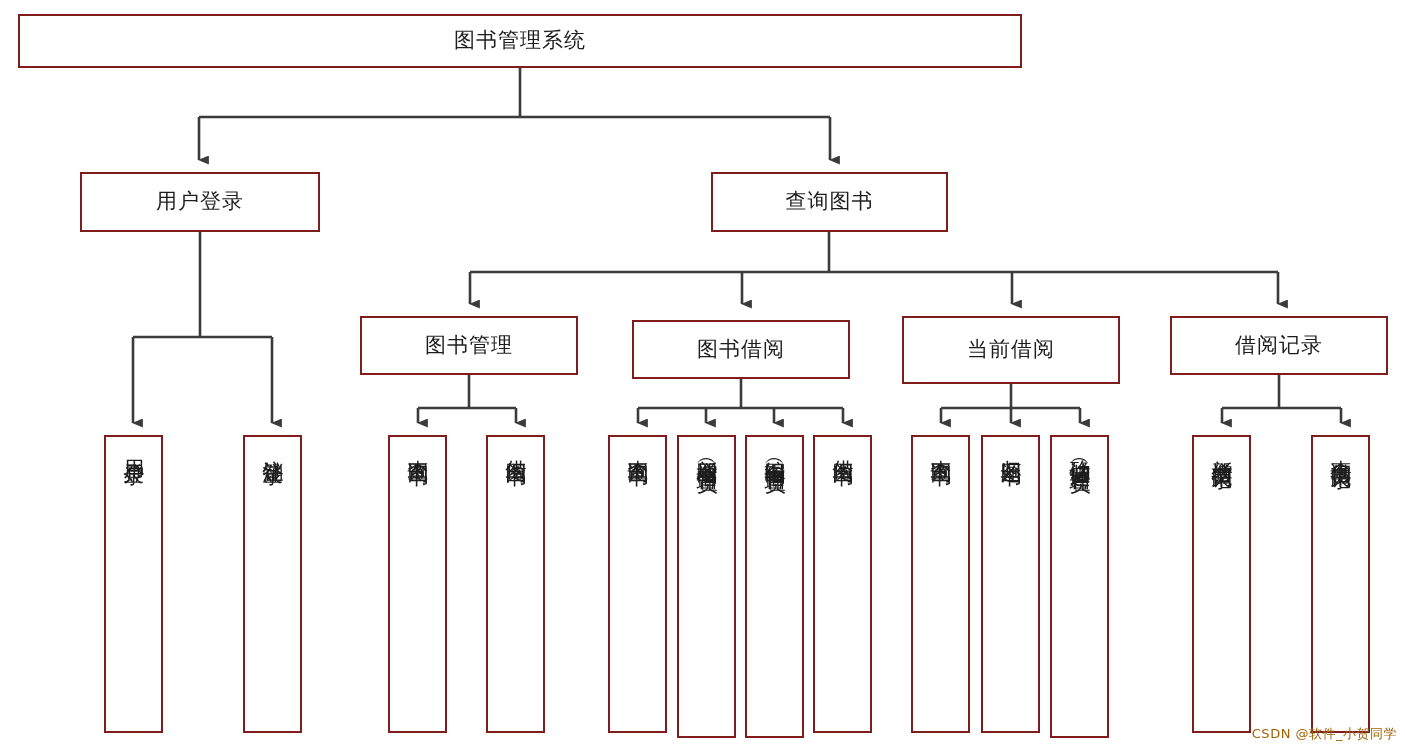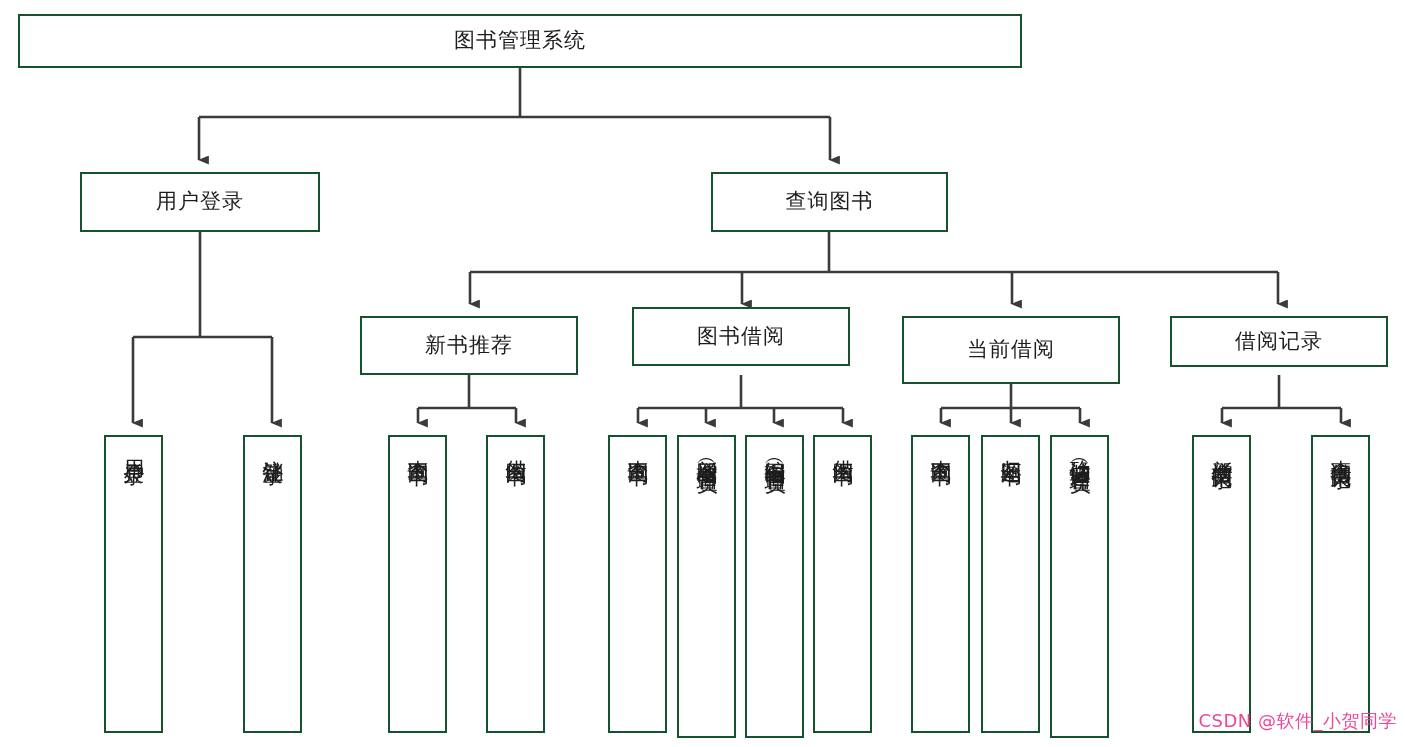--- a/index.html
+++ b/index.html
@@ -22,21 +22,21 @@
     position: absolute;
     left: 0;
     top: 0;
     width: 1405px;
     height: 747px;
     pointer-events: none;
   }
   .node {
     position: absolute;
     box-sizing: border-box;
-    border: 2px solid #14532d;
+    border: 2px solid #7f1d1d;
     background: #ffffff;
     display: flex;
     align-items: center;
     justify-content: center;
     color: #1d1d1d;
     z-index: 2;
   }
   .node-label {
     display: block;
     text-align: center;
@@ -63,23 +63,23 @@
     letter-spacing: 2px;
     line-height: 1;
     margin: 0 auto;
   }
   .node.vertical.tall-text {
     align-items: flex-start;
   }
   .watermark {
     position: absolute;
     right: 8px;
-    bottom: 14px;
-    font-size: 18px;
-    color: #ec4899;
+    bottom: 4px;
+    font-size: 13px;
+    color: #a16207;
     letter-spacing: 0.5px;
     z-index: 5;
     white-space: nowrap;
     font-family: "DejaVu Sans", "Liberation Sans", sans-serif;
   }
 </style>
 </head>
 <body>
 
 <div id="diagram-root">
@@ -139,29 +139,29 @@
   </div>
 
   <div class="node horizontal" style="left:80px; top:172px; width:240px; height:60px;">
     <span class="node-label">用户登录</span>
   </div>
   <div class="node horizontal" style="left:711px; top:172px; width:237px; height:60px;">
     <span class="node-label">查询图书</span>
   </div>
 
   <div class="node horizontal" style="left:360px; top:316px; width:218px; height:59px;">
-    <span class="node-label">新书推荐</span>
-  </div>
-  <div class="node horizontal" style="left:632px; top:307px; width:218px; height:59px;">
+    <span class="node-label">图书管理</span>
+  </div>
+  <div class="node horizontal" style="left:632px; top:320px; width:218px; height:59px;">
     <span class="node-label">图书借阅</span>
   </div>
   <div class="node horizontal" style="left:902px; top:316px; width:218px; height:68px;">
     <span class="node-label">当前借阅</span>
   </div>
-  <div class="node horizontal" style="left:1170px; top:316px; width:218px; height:51px;">
+  <div class="node horizontal" style="left:1170px; top:316px; width:218px; height:59px;">
     <span class="node-label">借阅记录</span>
   </div>
 
   <div class="node vertical" style="left:104px; top:435px; width:59px; height:298px;">
     <span class="node-label">用户登录</span>
   </div>
   <div class="node vertical" style="left:243px; top:435px; width:59px; height:298px;">
     <span class="node-label">注销登录</span>
   </div>
   <div class="node vertical" style="left:388px; top:435px; width:59px; height:298px;">

